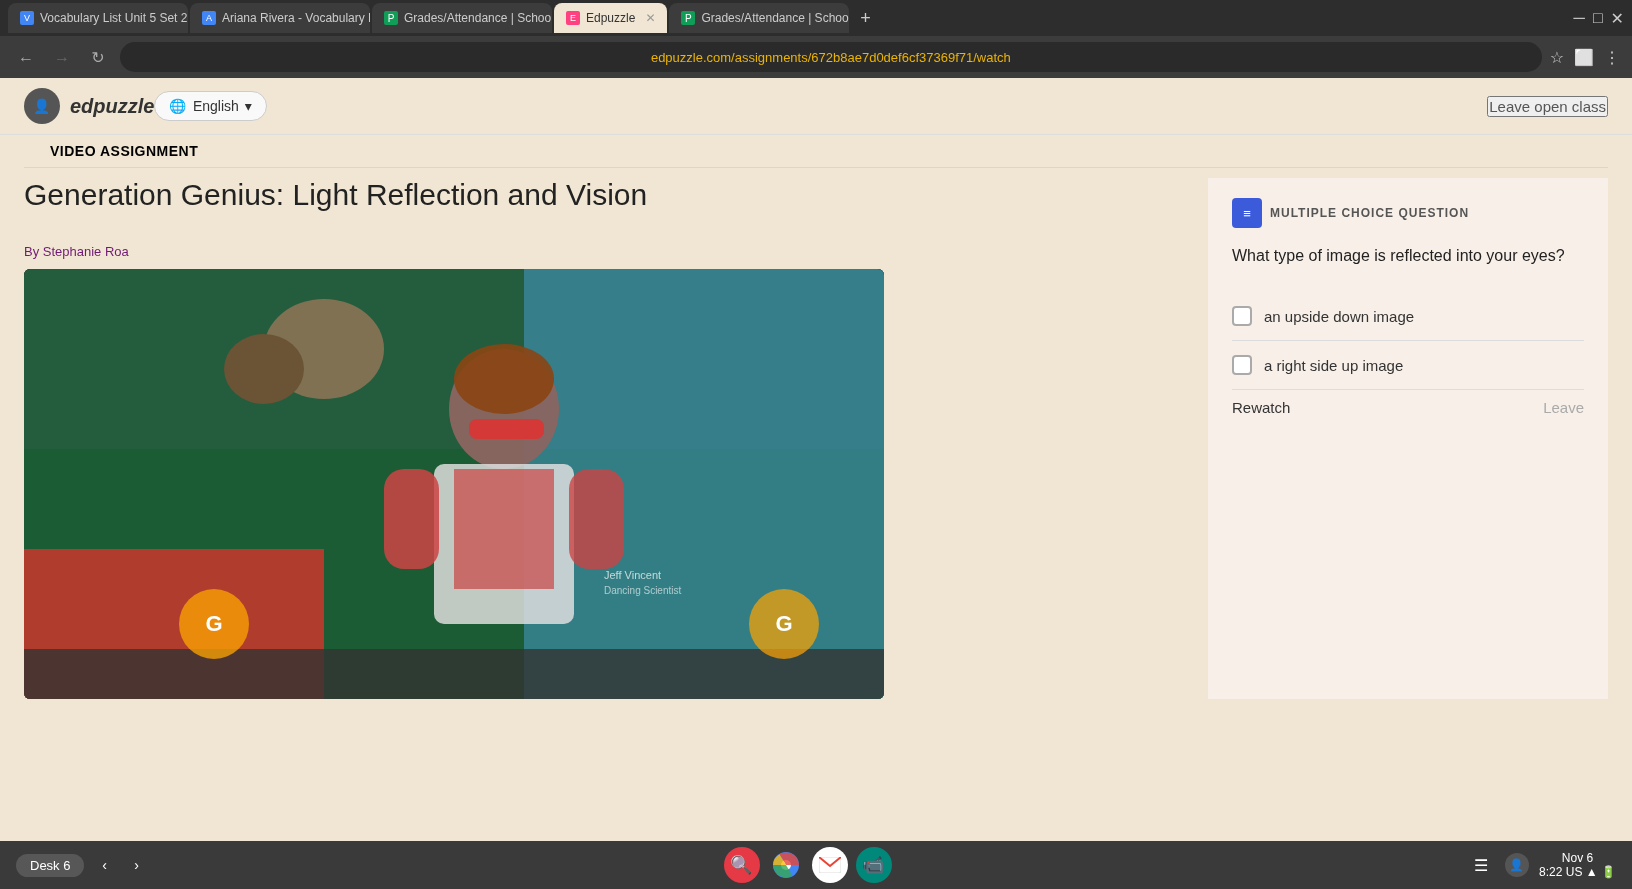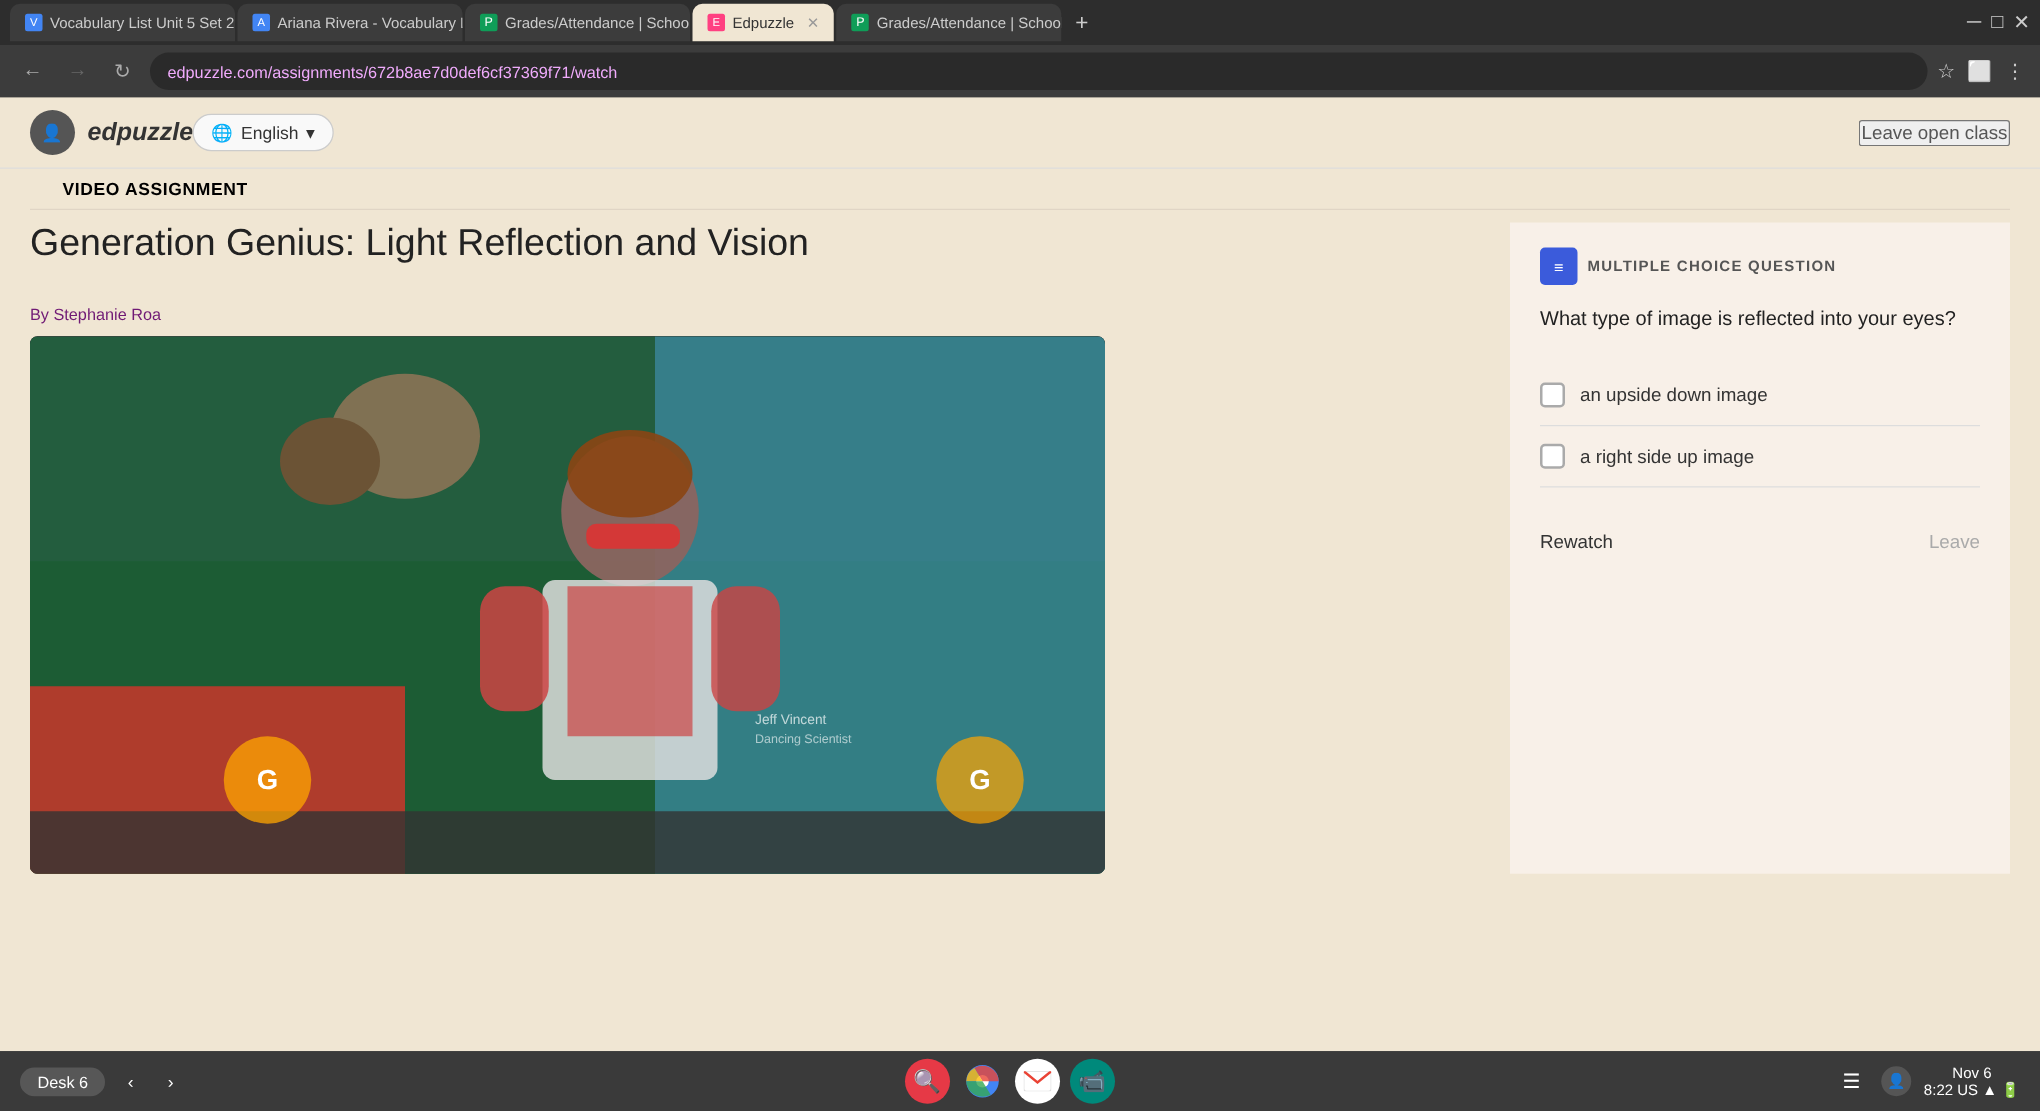--- a/index.html
+++ b/index.html
@@ -99,23 +99,24 @@
       justify-content: center;
     }
 
     .address-input {
       flex: 1;
       background: #2a2a2a;
       border: none;
       border-radius: 20px;
       height: 30px;
       padding: 0 14px;
-      color: #f0abfc;
+      color: #eab308;
       font-size: 13px;
       outline: none;
+      text-align: center;
     }
 
     .toolbar-icons {
       display: flex;
       align-items: center;
       gap: 10px;
     }
 
     .toolbar-icon {
       color: #ccc;
@@ -281,21 +282,21 @@
 
     .answer-text {
       font-size: 15px;
       color: #333;
     }
 
     .question-actions {
       display: flex;
       align-items: center;
       justify-content: space-between;
-      margin-top: 35px;
+      margin-top: 9px;
     }
 
     .rewatch-btn {
       font-size: 15px;
       color: #333;
       cursor: pointer;
       background: none;
       border: none;
       font-family: inherit;
     }

